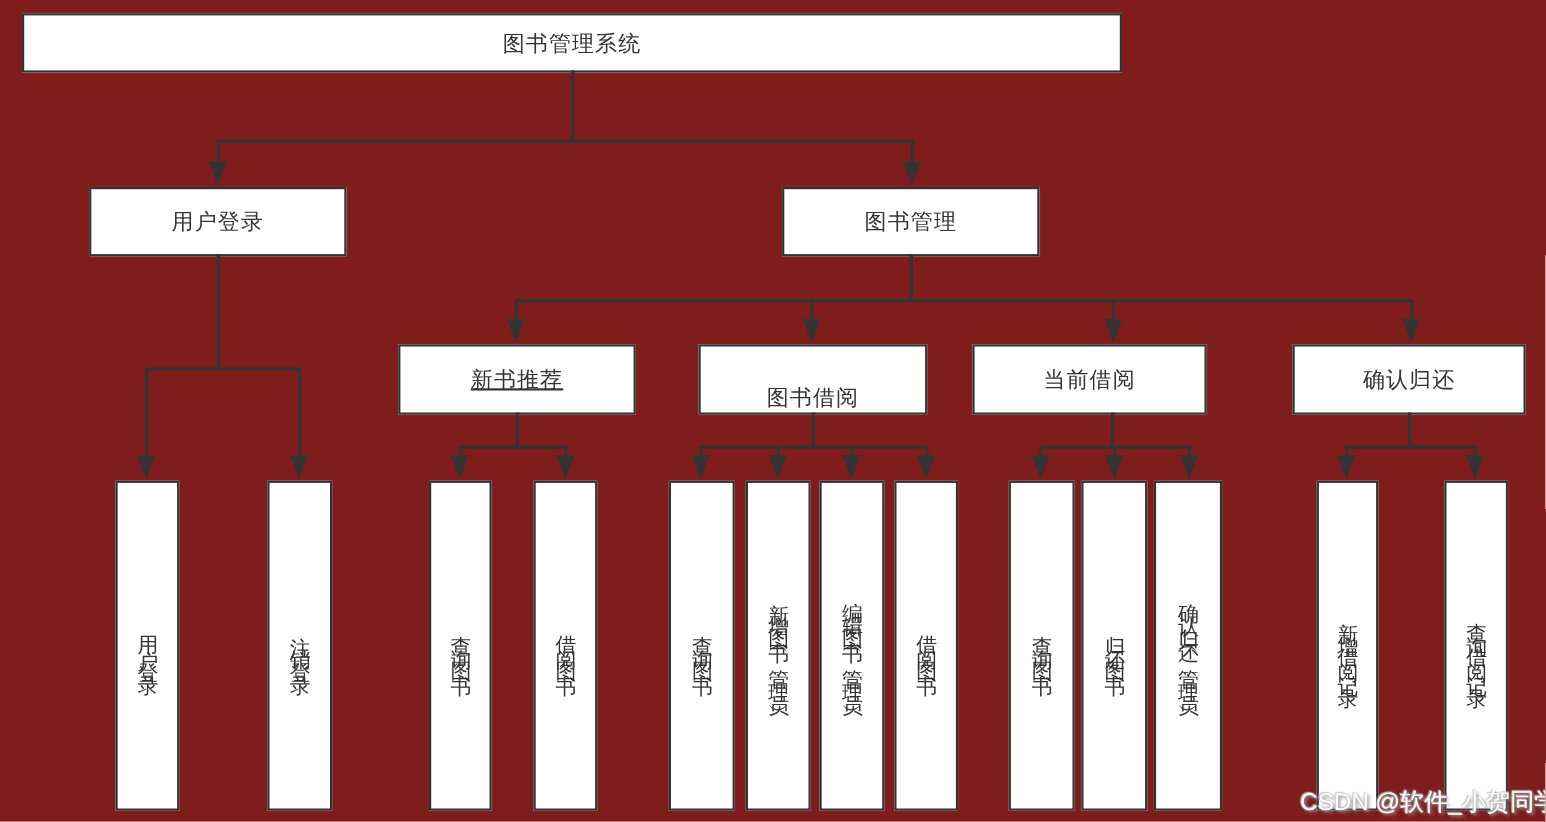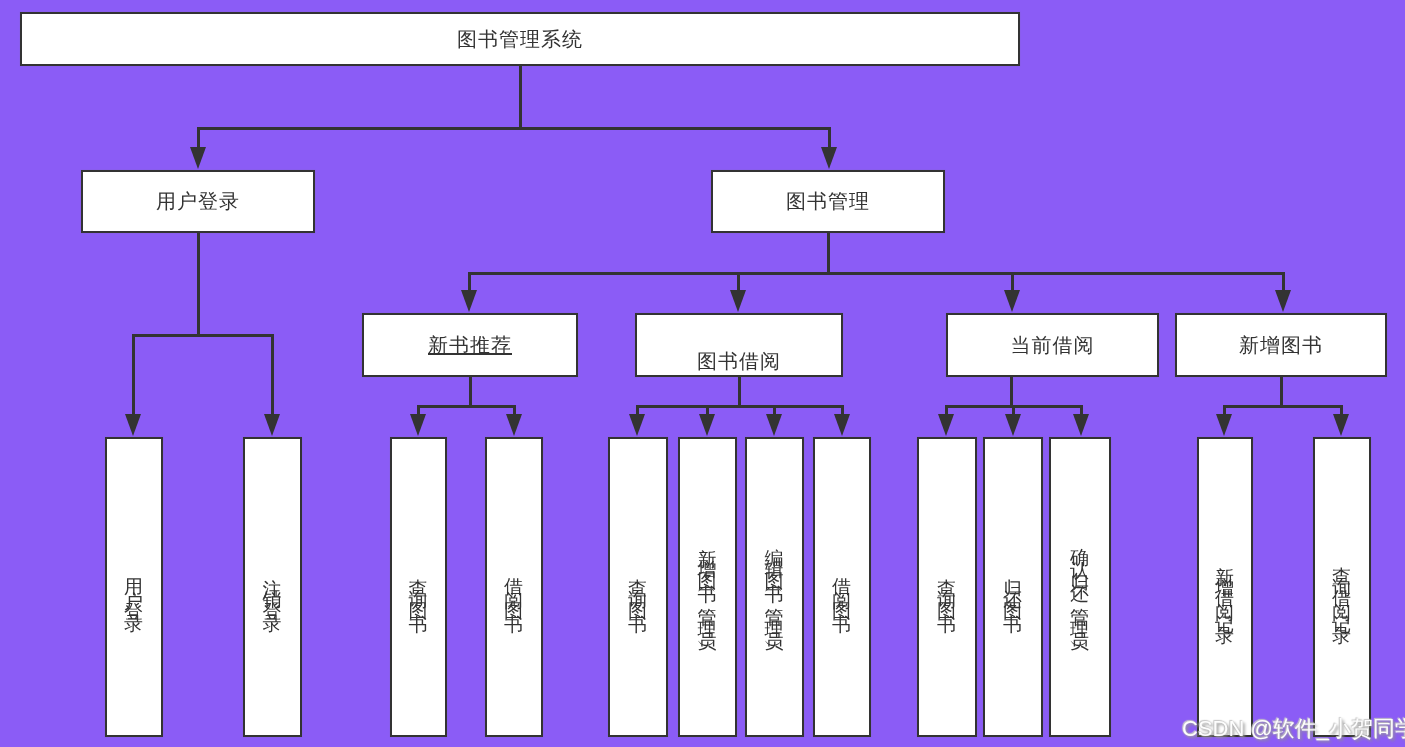--- a/index.html
+++ b/index.html
@@ -1,19 +1,19 @@
 <!DOCTYPE html>
 <html><head>
 <meta charset="utf-8">
 <style>
   html,body{margin:0;padding:0;background:#ffffff;}
   .canvas{
     position:relative;
     width:1405px;height:747px;
-    background:#8b5cf6;
+    background:#7f1d1d;
     font-family:"Liberation Sans","DejaVu Sans",sans-serif;
     color:#333333;
     overflow:hidden;
   }
   
   .node{
     position:absolute;
     box-sizing:border-box;
     background:#ffffff;
     border:2.5px solid #333333;
@@ -105,25 +105,25 @@
   <div class="drop" style="left:736.5px;top:273px;height:18px;"></div>
   <div class="drop" style="left:1010.5px;top:273px;height:18px;"></div>
   <div class="drop" style="left:1281.5px;top:273px;height:18px;"></div>
 
   <div class="node node-h" style="left:362px;top:313px;width:216px;height:64px;text-decoration:underline;">
     <span>新书推荐</span>
   </div>
   <div class="node node-h" style="left:635px;top:313px;width:208px;height:64px;align-items:flex-end;">
     <span>图书借阅</span>
   </div>
-  <div class="node node-h" style="left:946px;top:313px;width:213px;height:64px;">
+  <div class="node node-h" style="left:884px;top:313px;width:213px;height:64px;">
     <span>当前借阅</span>
   </div>
   <div class="node node-h" style="left:1175px;top:313px;width:212px;height:64px;">
-    <span>新增图书</span>
+    <span>确认归还</span>
   </div>
 
   <div class="vstub" style="left:468.5px;top:375px;height:32px;"></div>
   <div class="hline" style="left:416.5px;top:404.5px;width:99px;"></div>
   <div class="drop" style="left:416.5px;top:406px;height:9px;"></div>
   <div class="drop" style="left:512.5px;top:406px;height:9px;"></div>
 
   <div class="vstub" style="left:737.5px;top:375px;height:32px;"></div>
   <div class="hline" style="left:635.5px;top:404.5px;width:208px;"></div>
   <div class="drop" style="left:635.5px;top:406px;height:9px;"></div>

